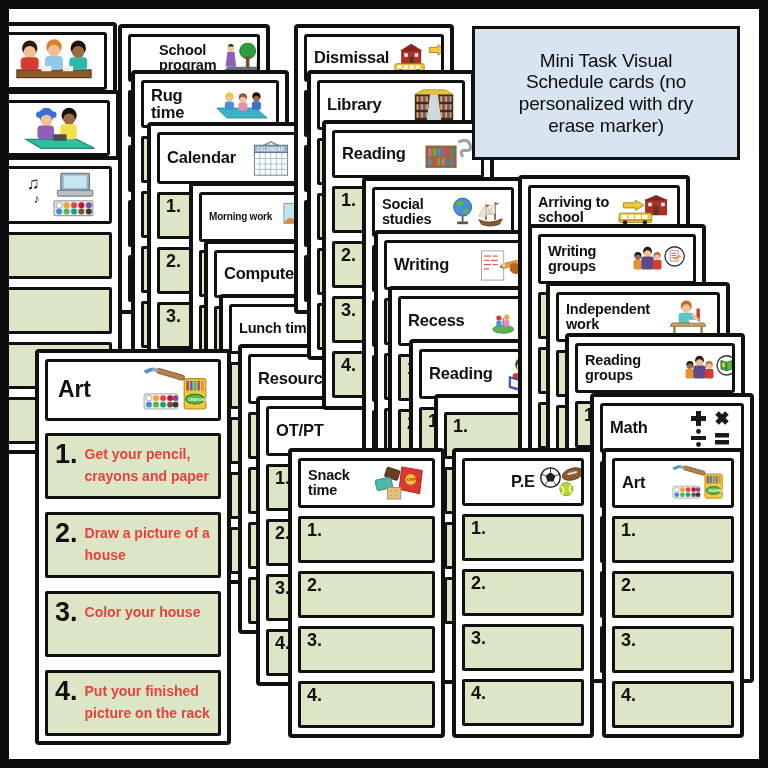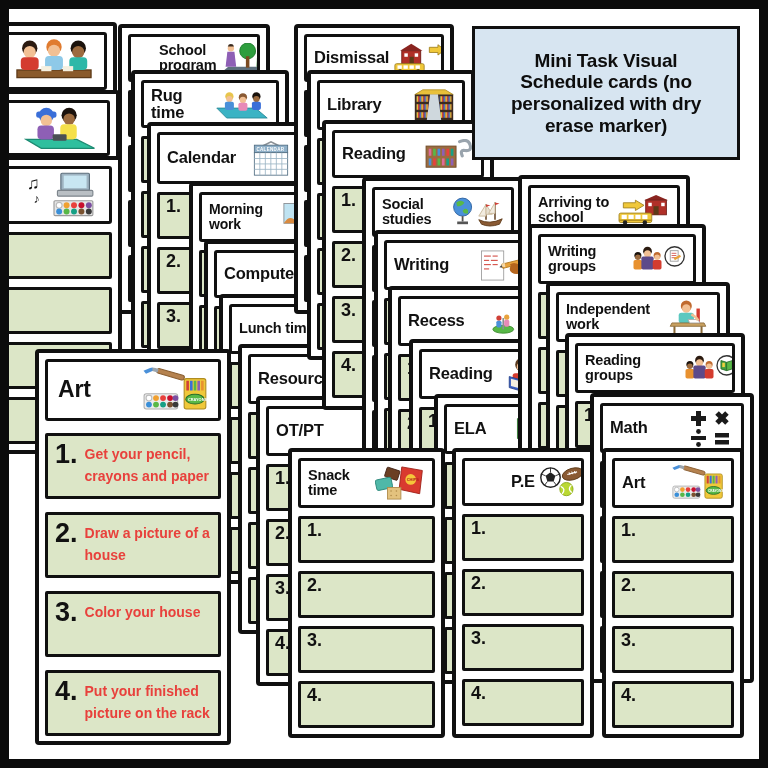--- a/index.html
+++ b/index.html
@@ -25,21 +25,21 @@
   .bigcard .hdr .t{font-size:23px;}
   .bigcard .rows{margin-top:12px;gap:13px;}
   .bigcard .row{height:66px;flex:0 0 66px;display:flex;gap:7px;padding:5px 4px 0 7px;}
   .bigcard .row .n{font-size:27px;}
   .bigcard .row .step{font-size:14px;font-weight:700;line-height:1.55;
        color:var(--handwriting_red,#e8413c);padding-top:3px;}
   .titlebox{position:absolute;left:472px;top:26px;width:268px;height:134px;
        background:var(--title_box_bg,#d7e5f1);border:3px solid var(--card_border,#101010);
        display:flex;flex-direction:column;align-items:center;justify-content:center;
        text-align:center;z-index:80;box-sizing:border-box;}
-  .titlebox .tline{font-weight:700;font-size:19px;line-height:1.14;color:#0d0d0d;letter-spacing:-0.2px;}
+  .titlebox .tline{font-weight:400;font-size:19px;line-height:1.14;color:#0d0d0d;letter-spacing:-0.2px;}
 </style>
 </head>
 <body>
 
 <div class="stage">
   <div id="cards">
       <div class="card" style="left: -75px; top: 22px; width: 192px; height: 290px; z-index: 1;">
         <div class="hdr iconsolo" style="height: 58px;">
           <span class="icon">
             <svg viewBox="0 0 60 36" width="80" height="46">
@@ -191,21 +191,21 @@
         </div>
         <div class="rows">
           <div class="row"><span class="n">1.</span></div>
           <div class="row"><span class="n">2.</span></div>
           <div class="row"><span class="n">3.</span></div>
           <div class="row"><span class="n">4.</span></div>
         </div>
       </div>
       <div class="card" style="left: 189px; top: 182px; width: 168px; height: 290px; z-index: 7;">
         <div class="hdr" style="height: 50px;">
-          <span class="t" style="font-size: 14px;">Morning work</span>
+          <span class="t" style="font-size: 10px;">Morning work</span>
           <span class="icon">
             <svg viewBox="0 0 60 40" width="54" height="36">
               <rect x="1" y="5" width="30" height="22" fill="#bfe3f2" stroke="#8a8f94"></rect>
               <path d="M1 27 Q8 15 16 27 Z" fill="#d98a3f"></path>
               <path d="M12 27 Q20 13 31 27 Z" fill="#e8a35a"></path>
               <ellipse cx="23" cy="10" rx="5" ry="2.4" fill="#fff"></ellipse>
               <rect x="31" y="2" width="21" height="30" fill="#fff" stroke="#9a9a9a"></rect>
               <g stroke="#d04038" stroke-width="1.2">
                 <line x1="34" y1="8" x2="42" y2="8"></line>
                 <line x1="44" y1="8" x2="49" y2="8"></line>
@@ -513,38 +513,20 @@
           </span>
         </div>
         <div class="rows">
           <div class="row"><span class="n">1.</span></div>
           <div class="row"><span class="n">2.</span></div>
           <div class="row"><span class="n">3.</span></div>
           <div class="row"><span class="n">4.</span></div>
         </div>
       </div>
       <div class="card" style="left: 434px; top: 394px; width: 152px; height: 290px; z-index: 19;">
-        <div class="hdr" style="height: 50px;">
-          <span class="t" style="font-size: 16.5px;">ELA</span>
-          <span class="icon">
-            <svg viewBox="0 0 60 34" width="52" height="30">
-              <polygon points="4,5 22,9 22,32 4,28" fill="#3f9e3f" stroke="#2a6e2a"></polygon>
-              <polygon points="40,5 22,9 22,32 40,28" fill="#58b847" stroke="#2a6e2a"></polygon>
-              <rect x="8" y="11" width="9" height="13" fill="#f0d040" stroke="#b89a20"></rect>
-              <rect x="38" y="8" width="15" height="22" fill="#fff" stroke="#9a9a9a"></rect>
-              <g stroke="#8bbf8b" stroke-width="1">
-                <line x1="40" y1="13" x2="51" y2="13"></line>
-                <line x1="40" y1="17" x2="51" y2="17"></line>
-                <line x1="40" y1="21" x2="51" y2="21"></line>
-              </g>
-              <rect x="42" y="20" width="14" height="4" fill="#e8a33d" stroke="#b57a20" transform="rotate(-24 49 22)"></rect>
-              <ellipse cx="55" cy="27" rx="5.5" ry="4.5" fill="#b5651d"></ellipse>
-            </svg>
-          </span>
-        </div>
         <div class="rows">
           <div class="row"><span class="n">1.</span></div>
           <div class="row"><span class="n">2.</span></div>
           <div class="row"><span class="n">3.</span></div>
           <div class="row"><span class="n">4.</span></div>
         </div>
       </div>
       <div class="card" style="left: 518px; top: 175px; width: 172px; height: 290px; z-index: 20;">
         <div class="hdr" style="height: 50px;">
           <span class="t" style="font-size: 14.5px;">Arriving to school</span>

